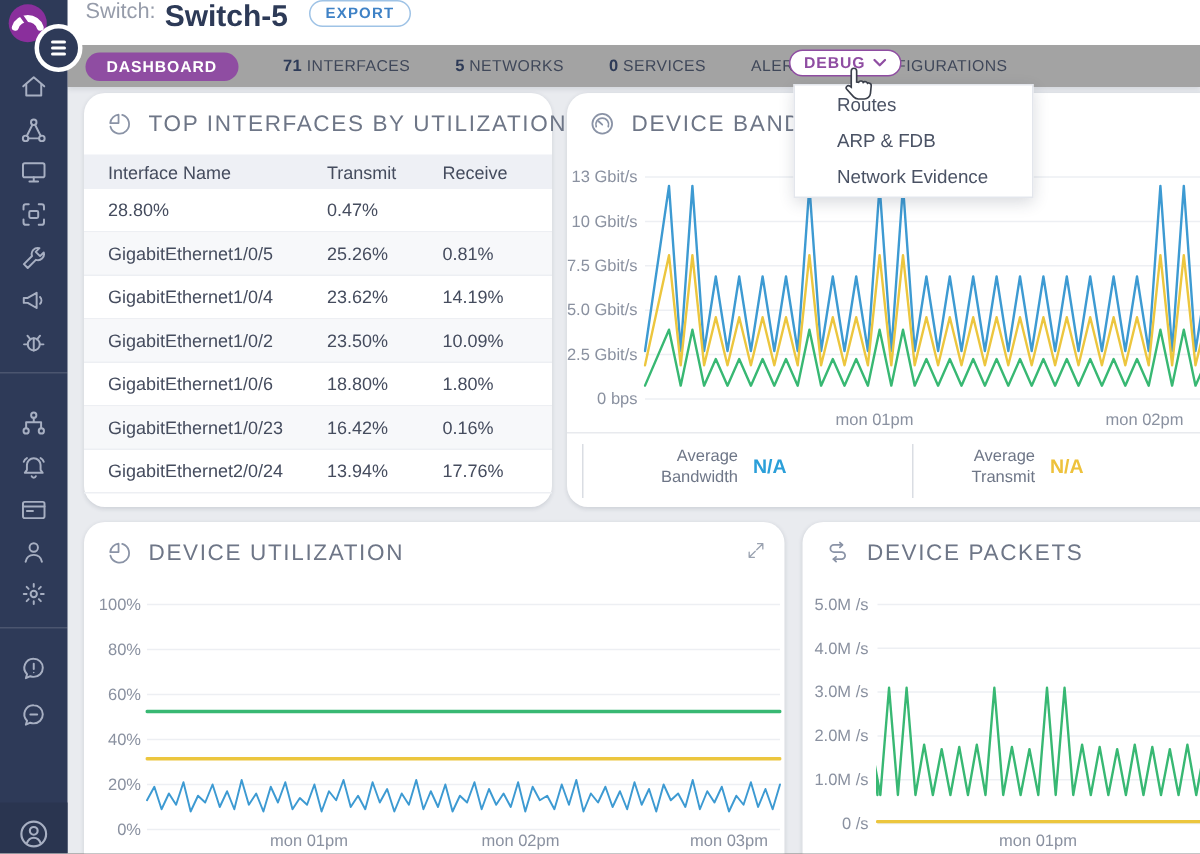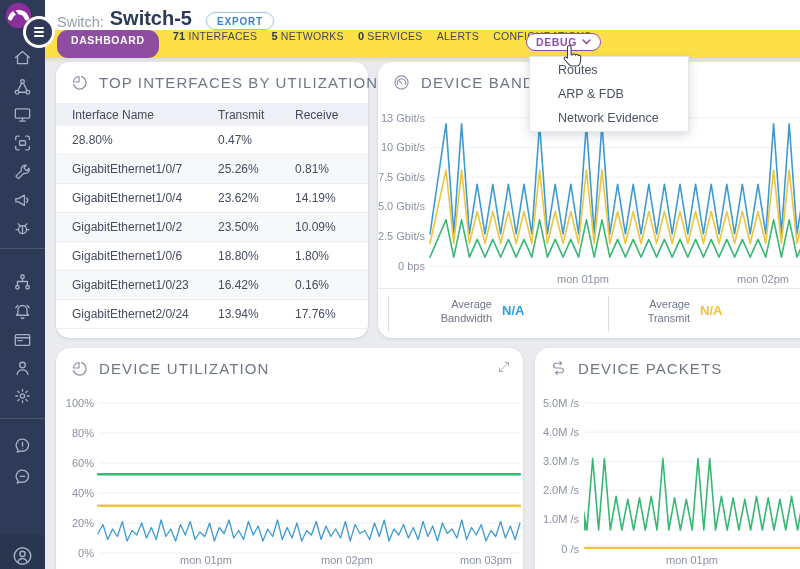--- a/index.html
+++ b/index.html
@@ -12,27 +12,27 @@
   .side-icon{position:absolute;left:12px;width:21px;height:21px;color:#a7afc2;transform:translateY(-50%);}
   .side-icon svg{display:block;width:100%;height:100%;}
   .side-div{position:absolute;left:0;width:45px;height:1px;background:rgba(255,255,255,.14);}
   
   .hamburger{position:absolute;left:26px;top:19px;width:26px;height:26px;border-radius:50%;
       background:#2e3a58;box-shadow:0 0 0 3px #fff;z-index:50;display:flex;flex-direction:column;
       justify-content:center;align-items:center;gap:2.5px;cursor:pointer;}
   .hamburger i{display:block;width:10px;height:1.6px;background:#fff;border-radius:1px;}
   
   .header{position:absolute;left:45px;top:0;width:755px;height:30px;background:#fff;z-index:20;
-      display:flex;align-items:flex-end;padding-left:12px;box-sizing:border-box;}
+      display:flex;align-items:flex-start;padding-left:12px;box-sizing:border-box;}
   .hdr-type{font-size:14.5px;color:#969caa;}
   .hdr-name{font-size:20px;font-weight:700;color:#2d3a57;margin-left:6px;}
   .btn-export{margin-left:14px;border:1px solid #9fc3e6;color:#3f82c6;background:#fff;border-radius:10px;
       padding:3px 10px 2px;font-size:10px;font-weight:700;letter-spacing:.8px;font-family:inherit;cursor:pointer;}
-  .navbar{position:absolute;left:45px;top:30px;width:755px;height:28px;background:#fde047;z-index:20;
-      display:flex;gap:14px;padding-left:12px;box-sizing:border-box;
+  .navbar{position:absolute;left:45px;top:30px;width:755px;height:28px;background:#a3a3a3;z-index:20;
+      display:flex;align-items:center;gap:30px;padding-left:12px;box-sizing:border-box;
       box-shadow:0 2px 3px rgba(50,60,80,.10);}
   .pill-active{background:#8f4da2;color:#fff;border-radius:11px;padding:4px 14px 3px;
       font-size:10.5px;font-weight:700;letter-spacing:.6px;cursor:pointer;}
   .tab{font-size:10.5px;color:#3f4759;letter-spacing:.3px;cursor:pointer;white-space:nowrap;}
   .tab b{color:#2d3a57;font-weight:700;font-size:11px;margin-right:3px;}
   .pill-debug{position:absolute;left:526px;top:33px;display:flex;align-items:center;gap:5px;
       border:1.5px solid #8f4da2;color:#8f4da2;border-radius:12px;padding:2px 9px;background:#fff;
       font-size:10.5px;font-weight:700;letter-spacing:.6px;cursor:pointer;z-index:21;}
   
   .dropdown{position:absolute;left:529px;top:56px;width:158px;background:#fff;border:1px solid #e3e6ec;
@@ -256,21 +256,21 @@
         <div class="thead">
           <span>Interface Name</span>
           <span>Transmit</span>
           <span>Receive</span>
         </div>
         <div class="trow">
           <span>28.80%</span>
           <span>0.47%</span>
         </div>
         <div class="trow alt">
-          <span>GigabitEthernet1/0/7</span>
+          <span>GigabitEthernet1/0/5</span>
           <span>25.26%</span>
           <span>0.81%</span>
         </div>
         <div class="trow">
           <span>GigabitEthernet1/0/4</span>
           <span>23.62%</span>
           <span>14.19%</span>
         </div>
         <div class="trow alt">
           <span>GigabitEthernet1/0/2</span>

